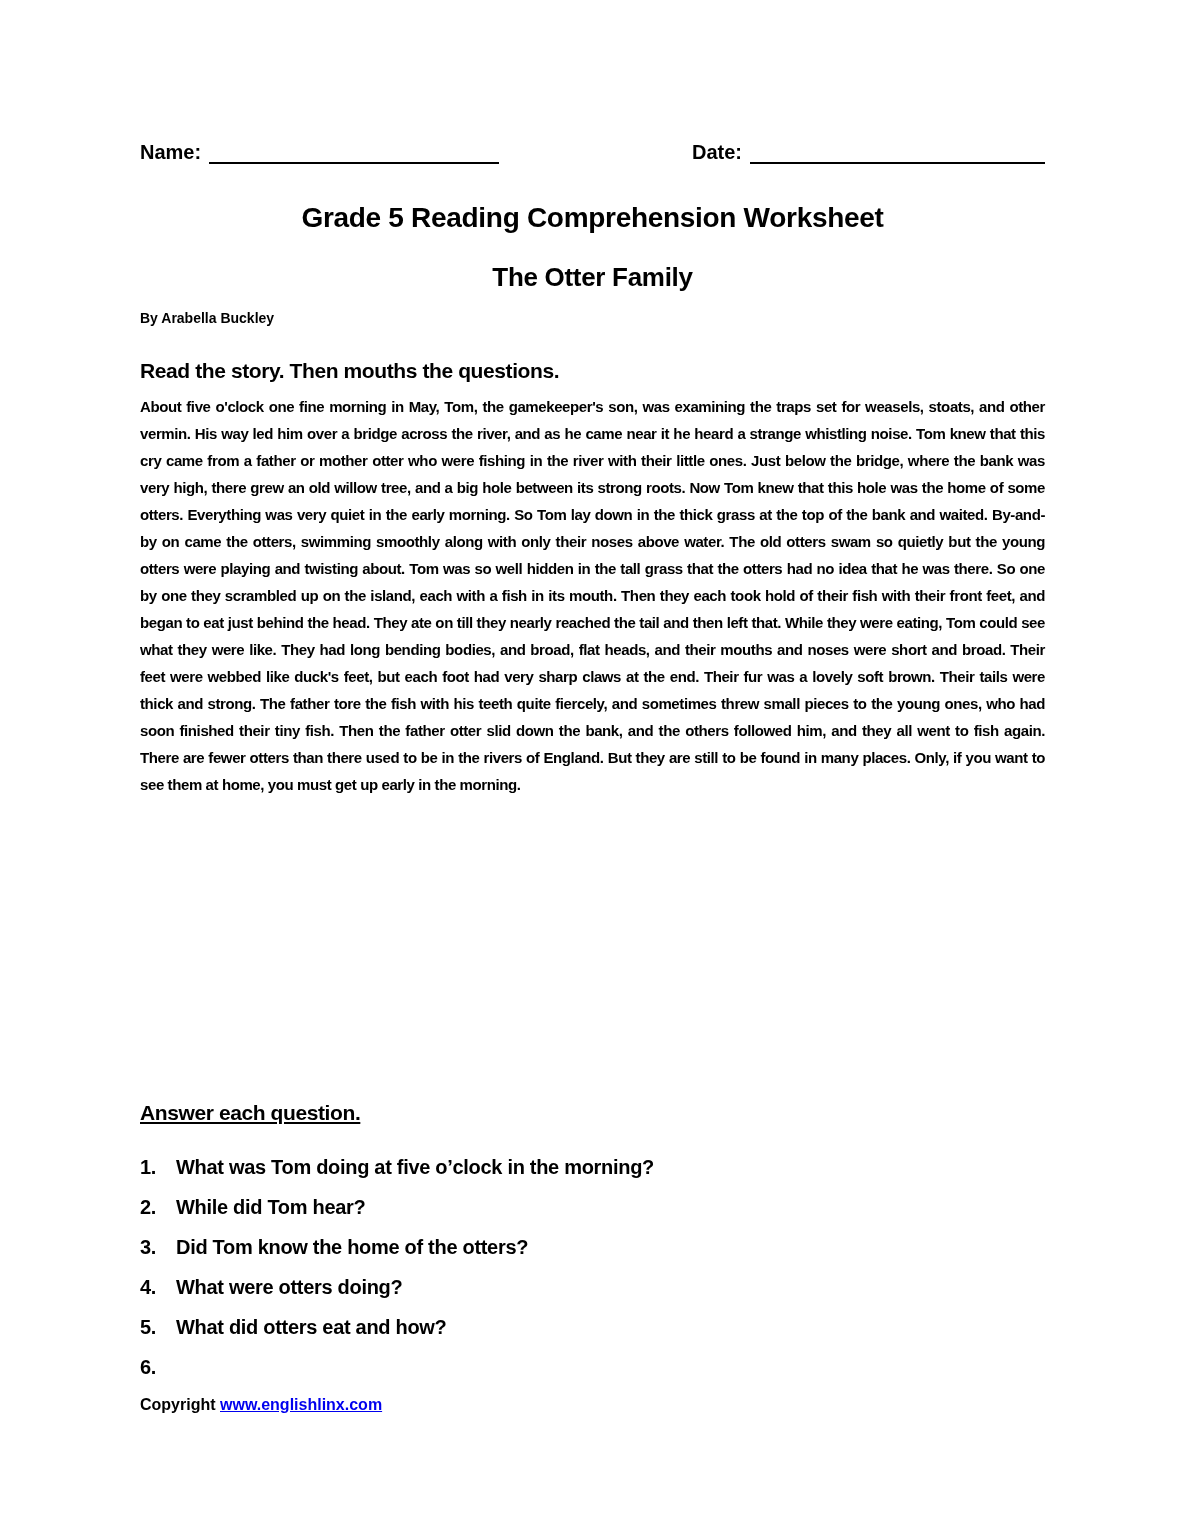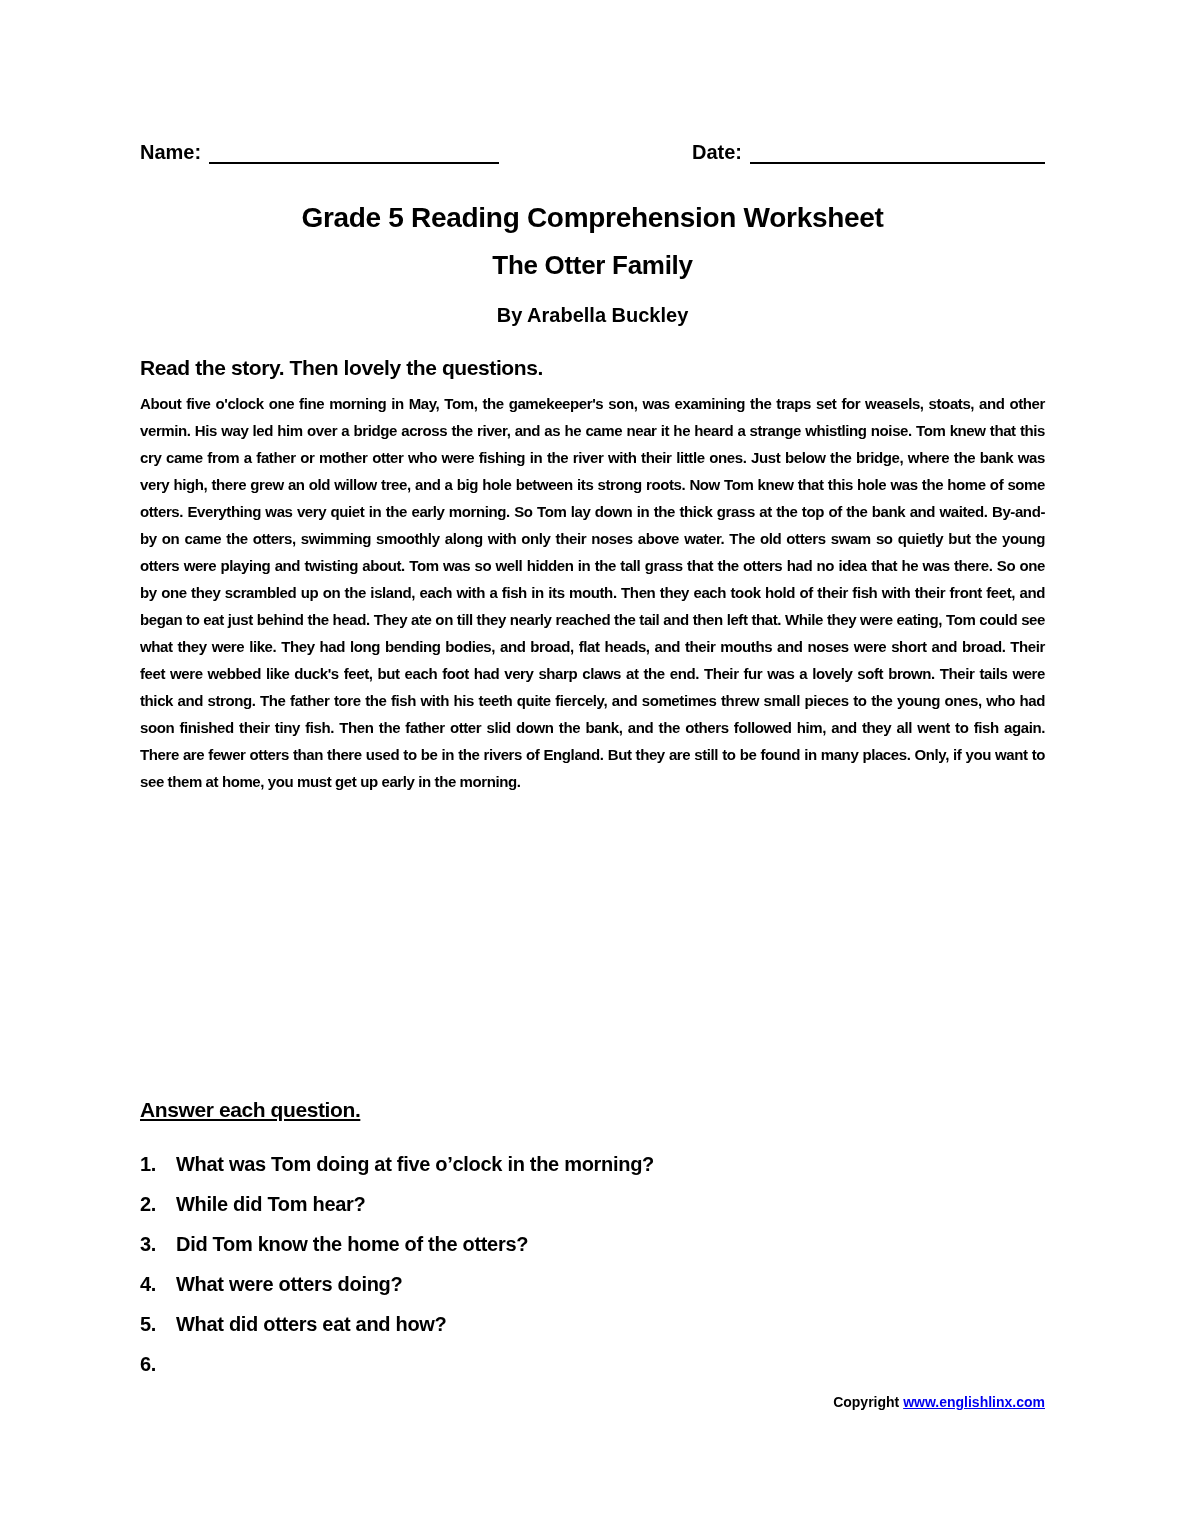--- a/index.html
+++ b/index.html
@@ -31,28 +31,27 @@
     text-align: center;
     font-size: 28px;
     line-height: 32px;
     margin-top: 38px;
     letter-spacing: -0.3px;
   }
   .story-title {
     text-align: center;
     font-size: 26px;
     line-height: 30px;
-    margin-top: 16px;
+    margin-top: 28px;
     letter-spacing: -0.3px;
   }
   .byline {
-    text-align: center;
-    font-size: 20px;
+    font-size: 14px;
     line-height: 22px;
-    margin-top: 24px;
+    margin-top: 15px;
   }
   .instructions {
     font-size: 21px;
     line-height: 24px;
     margin-top: 30px;
     letter-spacing: -0.4px;
   }
   .story {
     font-size: 15px;
     line-height: 27px;
@@ -71,22 +70,22 @@
   .questions { margin-top: 32px; }
   .question {
     display: flex;
     font-size: 20px;
     line-height: 21px;
     margin-bottom: 19px;
     letter-spacing: -0.3px;
   }
   .q-num { width: 36px; flex-shrink: 0; }
   .footer {
-    text-align: right;
-    font-size: 14px;
+    text-align: left;
+    font-size: 16px;
     line-height: 16px;
     margin-top: 8px;
   }
   .footer a {
     color: #0000ee;
     text-decoration: underline;
     font-weight: 700;
   }
 </style>
 </head>
@@ -104,21 +103,21 @@
       <span class="blank date"></span>
     </div>
   </div>
 
   <div class="doc-title">Grade 5 Reading Comprehension Worksheet</div>
 
   <div class="story-title">The Otter Family</div>
 
   <div class="byline">By Arabella Buckley</div>
 
-  <div class="instructions">Read the story. Then lovely the questions.</div>
+  <div class="instructions">Read the story. Then mouths the questions.</div>
 
   <div class="story">About five o'clock one fine morning in May, Tom, the gamekeeper's son, was examining the traps set for weasels, stoats, and other vermin. His way led him over a bridge across the river, and as he came near it he heard a strange whistling noise. Tom knew that this cry came from a father or mother otter who were fishing in the river with their little ones. Just below the bridge, where the bank was very high, there grew an old willow tree, and a big hole between its strong roots. Now Tom knew that this hole was the home of some otters. Everything was very quiet in the early morning. So Tom lay down in the thick grass at the top of the bank and waited. By-and-by on came the otters, swimming smoothly along with only their noses above water. The old otters swam so quietly but the young otters were playing and twisting about. Tom was so well hidden in the tall grass that the otters had no idea that he was there. So one by one they scrambled up on the island, each with a fish in its mouth. Then they each took hold of their fish with their front feet, and began to eat just behind the head. They ate on till they nearly reached the tail and then left that. While they were eating, Tom could see what they were like. They had long bending bodies, and broad, flat heads, and their mouths and noses were short and broad. Their feet were webbed like duck's feet, but each foot had very sharp claws at the end. Their fur was a lovely soft brown. Their tails were thick and strong. The father tore the fish with his teeth quite fiercely, and sometimes threw small pieces to the young ones, who had soon finished their tiny fish. Then the father otter slid down the bank, and the others followed him, and they all went to fish again. There are fewer otters than there used to be in the rivers of England. But they are still to be found in many places. Only, if you want to see them at home, you must get up early in the morning.</div>
 
   <div class="answer-heading">Answer each question.</div>
 
   <div class="questions">
     <div class="question">
       <span class="q-num">1.</span>
       <span>What was Tom doing at five o’clock in the morning?</span>
     </div>

